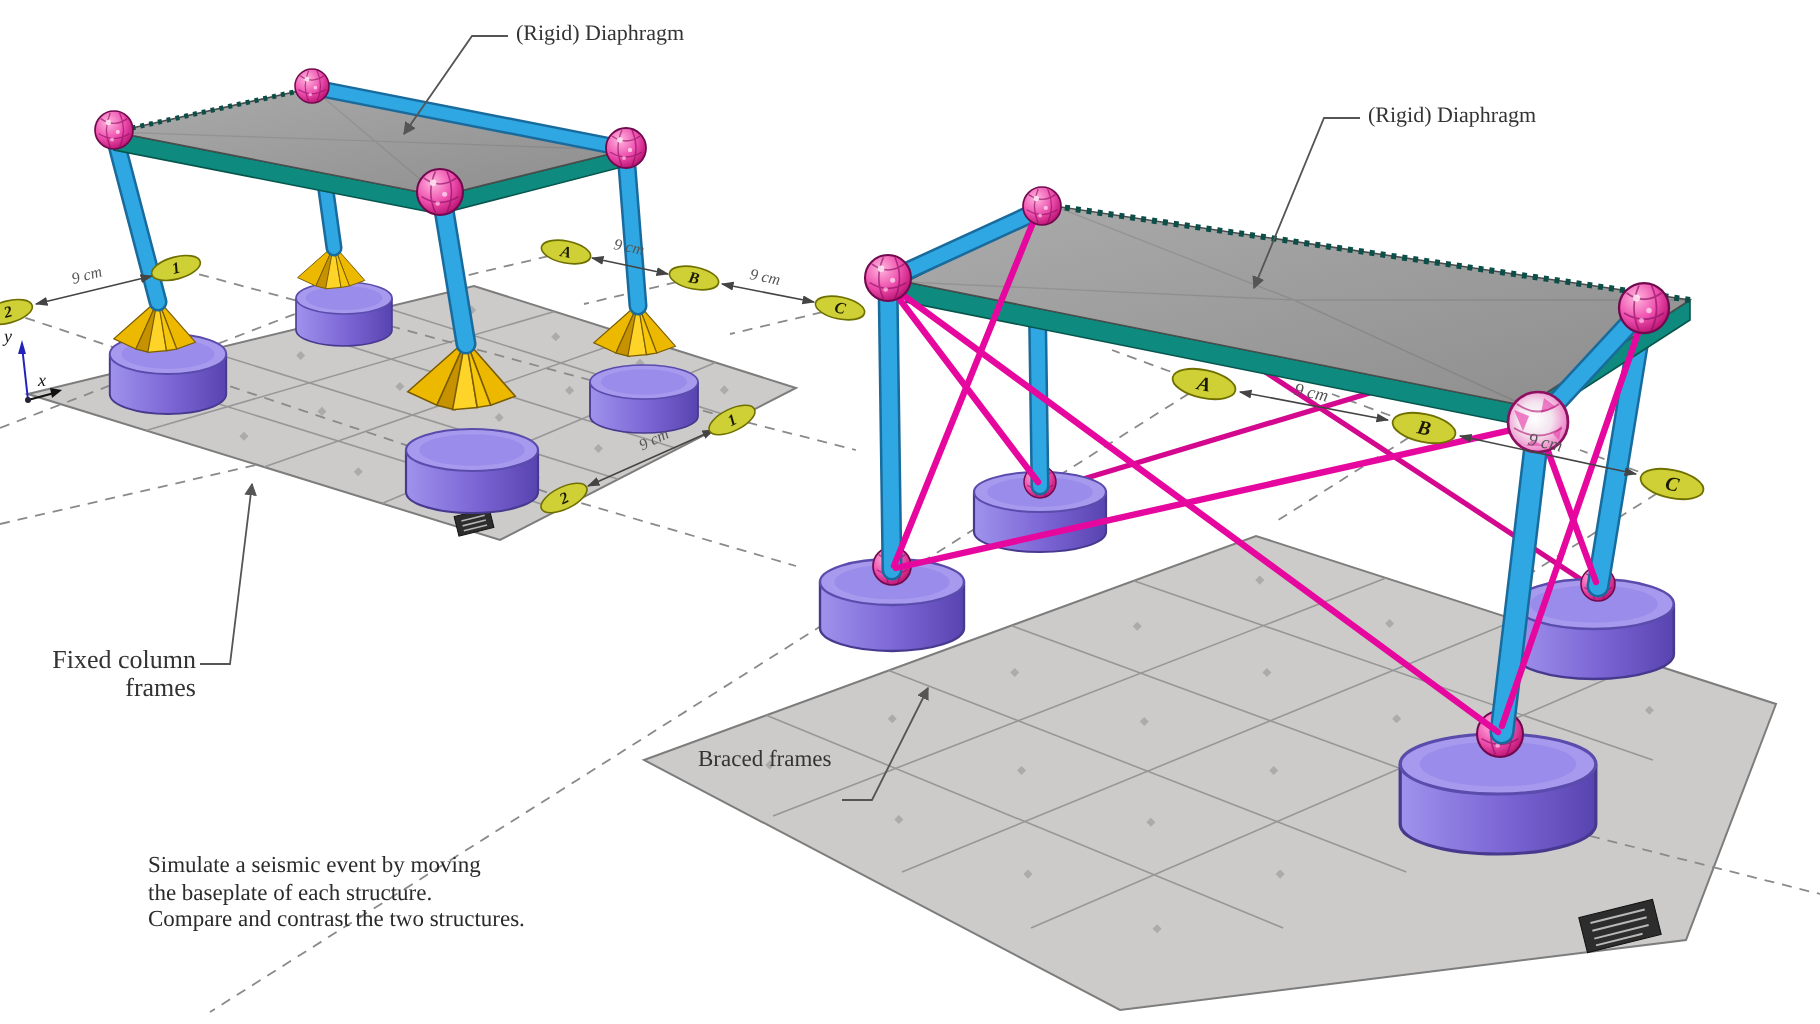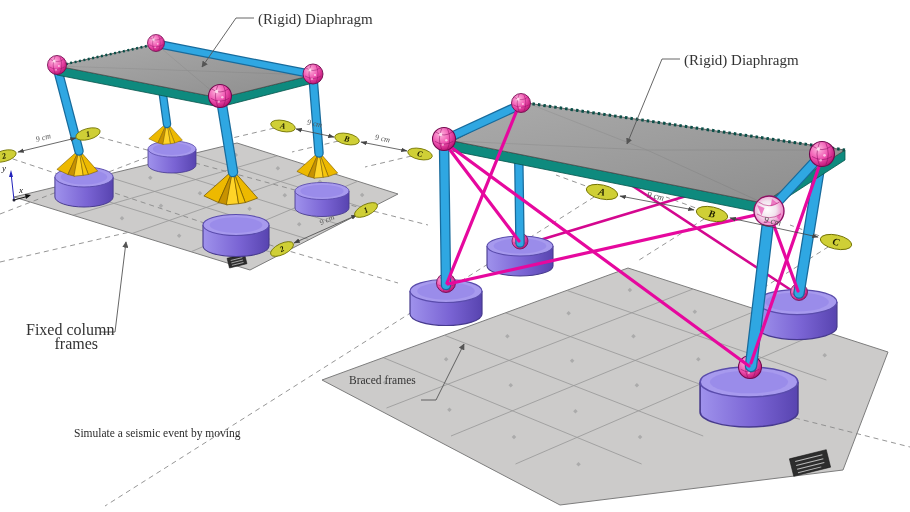--- a/index.html
+++ b/index.html
@@ -3,24 +3,24 @@
 <meta charset="utf-8">
 <style>
   html,body{margin:0;padding:0;}
   body{
     width:910px;height:512px;position:relative;overflow:hidden;
     background:#ffffff;
     font-family:"Liberation Serif","DejaVu Serif",serif;
   }
   #scene{position:absolute;left:0;top:0;}
   .overlay-label{
-    position:absolute;color:#333;font-size:15px;white-space:nowrap;
+    position:absolute;color:#333;font-size:11px;white-space:nowrap;
   }
   .overlay-label span{display:block;}
-  #lbl-fixed{left:26px;top:323px;width:72px;text-align:right;font-size:16px;line-height:14px;}
+  #lbl-fixed{left:26px;top:323px;width:72px;text-align:right;font-size:13px;line-height:14px;}
   #lbl-braced{left:349px;top:374px;font-size:11.5px;}
   #lbl-diaphragm-left{left:258px;top:11px;}
   #lbl-diaphragm-right{left:684px;top:52px;}
   #instructions{
     position:absolute;left:74px;top:427px;color:#2b2b2b;
     font-size:11.5px;line-height:13.5px;
   }
   svg text{font-family:"Liberation Serif","DejaVu Serif",serif;}
   .dim-text{fill:#555;font-size:8px;font-style:italic;}
   .dim-text-lg{fill:#555;font-size:9px;font-style:italic;}
@@ -365,13 +365,15 @@
 
 <div class="overlay-label" id="lbl-diaphragm-left">(Rigid) Diaphragm</div>
 <div class="overlay-label" id="lbl-diaphragm-right">(Rigid) Diaphragm</div>
 <div class="overlay-label" id="lbl-fixed">
   <span>Fixed column</span>
   <span>frames</span>
 </div>
 <div class="overlay-label" id="lbl-braced">Braced frames</div>
 <div id="instructions">
   <span style="display:block">Simulate a seismic event by moving</span>
+  <span style="display:block">the baseplate of each structure.</span>
+  <span style="display:block">Compare and contrast the two structures.</span>
 </div>
 
 </body></html>

